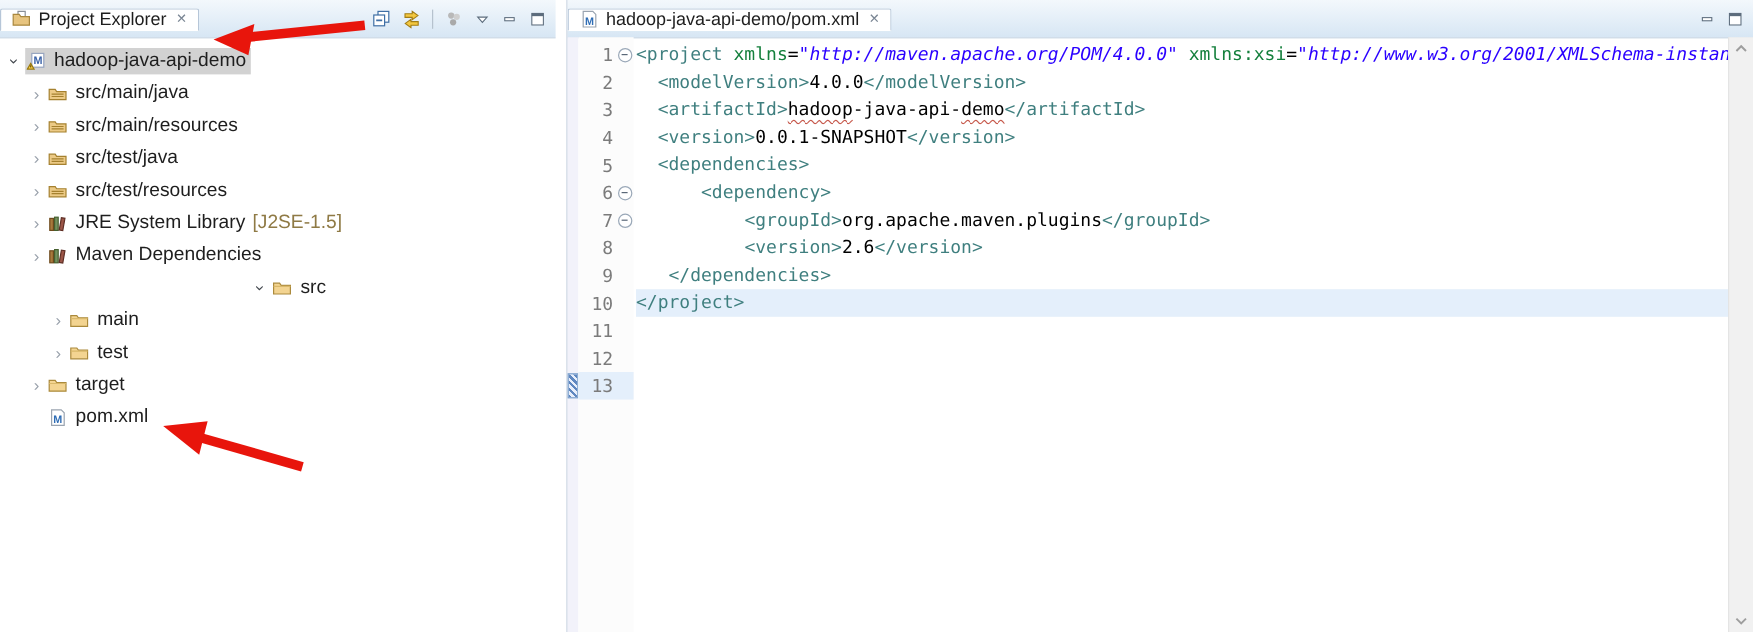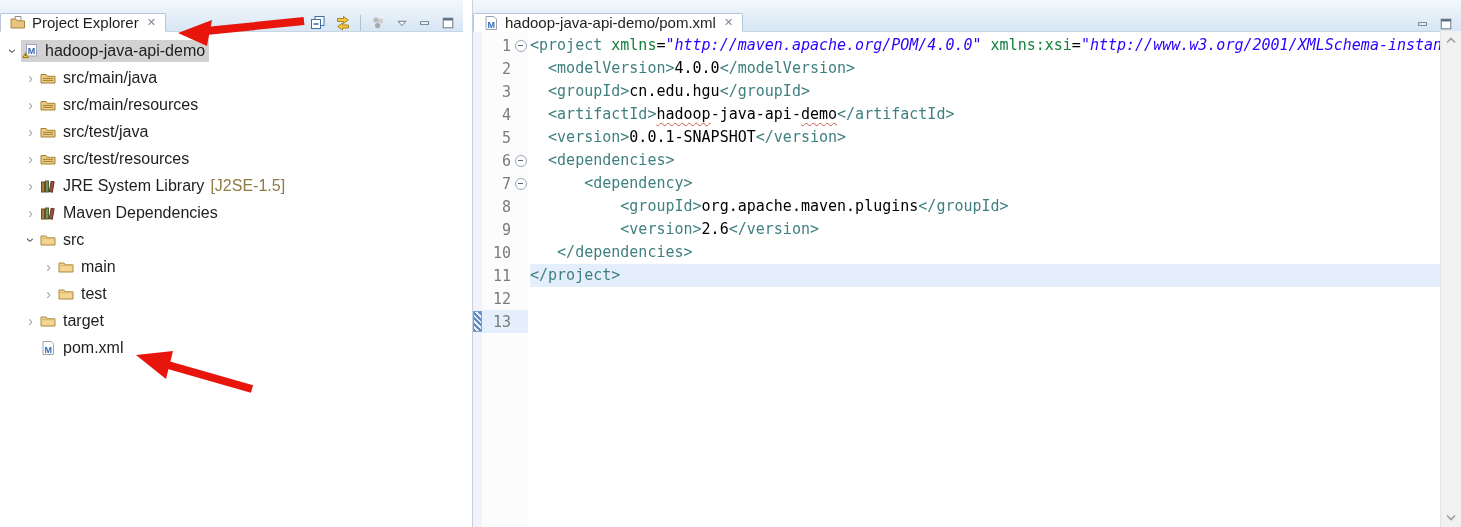--- a/index.html
+++ b/index.html
@@ -5,21 +5,21 @@
   html,body{margin:0;padding:0}
   body{width:1461px;height:527px;position:relative;background:#fff;overflow:hidden;
        font-family:"Liberation Sans",sans-serif;color:#1e1e1e}
 
   
   .panel{position:absolute;top:0;height:527px;background:#fff}
   #pe-panel{left:0;width:463px}
   #ed-panel{left:472px;right:0;border-left:1px solid #c3d0de}
 
   
-  .tabbar{height:31px;display:flex;align-items:flex-end;
+  .tabbar{height:31px;display:flex;align-items:center;
           background:linear-gradient(#f3f8fc,#d7e6f4);border-bottom:1px solid #c8d6e4}
   .tab{display:flex;align-items:center;gap:6px;padding:0 9px;background:#fff;
        border:1px solid #b6c6d8;border-bottom:1px solid #fff;margin-bottom:-1px;
        border-radius:2px 2px 0 0;font-size:15px;white-space:nowrap;z-index:2}
   .closex{font-size:11px;color:#7a8694;margin-left:2px;line-height:1}
   .tools{margin-left:auto;display:flex;align-items:center;gap:9px;padding-right:8px}
   .sep{width:1px;height:16px;background:#b6c2ce}
   .ic{display:inline-flex;align-items:center;justify-content:center}
 
   
@@ -202,21 +202,21 @@
           <span class="ticon">
             <svg width="16" height="16" viewBox="0 0 16 16">
               <rect x="1.5" y="4" width="3" height="10" fill="#a8793c" stroke="#6d4a1c"></rect>
               <rect x="5.5" y="3" width="3" height="11" fill="#74905e" stroke="#46602f"></rect>
               <rect x="10.2" y="3.6" width="3" height="10.4" fill="#9c5648" stroke="#5f2f25" transform="rotate(10 11.7 9)"></rect>
             </svg>
           </span>
           <span>Maven Dependencies</span>
         </div>
       </div>
-      <div class="trow" style="padding-left: 22px;">
+      <div class="trow" style="padding-left: 22px; justify-content: center;">
         <span class="chev exp">›</span>
         <div class="iwrap">
           <span class="ticon">
             <svg width="16" height="16" viewBox="0 0 16 16">
               <path d="M1 4h5l1.3 1.8H15V13H1z" fill="#f3d491" stroke="#ab8a3c"></path>
               <path d="M1 6.6h14" stroke="#d9b86a"></path>
             </svg>
           </span>
           <span>src</span>
         </div>
@@ -372,21 +372,20 @@
           <span class="fold"></span>
         </div>
         <div class="grow cur">
           <span class="lnum">13</span>
           <span class="fold"></span>
         </div>
       </div>
     <div class="code" id="ed-code">
         <div class="crow"><span class="tg">&lt;project</span><span class="pl"> </span><span class="at">xmlns</span><span class="pl">=</span><span class="vl">"http://maven.apache.org/POM/4.0.0"</span><span class="pl"> </span><span class="at">xmlns:xsi</span><span class="pl">=</span><span class="vl">"http://www.w3.org/2001/XMLSchema-instance"</span></div>
         <div class="crow"><span class="pl">  </span><span class="tg">&lt;modelVersion&gt;</span><span class="tx">4.0.0</span><span class="tg">&lt;/modelVersion&gt;</span></div>
-        <div class="crow"><span class="pl">  </span><span class="tg">&lt;groupId&gt;</span><span class="tx">cn.edu.hgu</span><span class="tg">&lt;/groupId&gt;</span></div>
         <div class="crow"><span class="pl">  </span><span class="tg">&lt;artifactId&gt;</span><span class="tx sq">hadoop</span><span class="tx">-java-api-</span><span class="tx sq">demo</span><span class="tg">&lt;/artifactId&gt;</span></div>
         <div class="crow"><span class="pl">  </span><span class="tg">&lt;version&gt;</span><span class="tx">0.0.1-SNAPSHOT</span><span class="tg">&lt;/version&gt;</span></div>
         <div class="crow"><span class="pl">  </span><span class="tg">&lt;dependencies&gt;</span></div>
         <div class="crow"><span class="pl">      </span><span class="tg">&lt;dependency&gt;</span></div>
         <div class="crow"><span class="pl">          </span><span class="tg">&lt;groupId&gt;</span><span class="tx">org.apache.maven.plugins</span><span class="tg">&lt;/groupId&gt;</span></div>
         <div class="crow"><span class="pl">          </span><span class="tg">&lt;version&gt;</span><span class="tx">2.6</span><span class="tg">&lt;/version&gt;</span></div>
         <div class="crow"><span class="pl">   </span><span class="tg">&lt;/dependencies&gt;</span></div>
         <div class="crow cur"><span class="tg">&lt;/project&gt;</span></div>
       </div>
     <div class="vsb">

